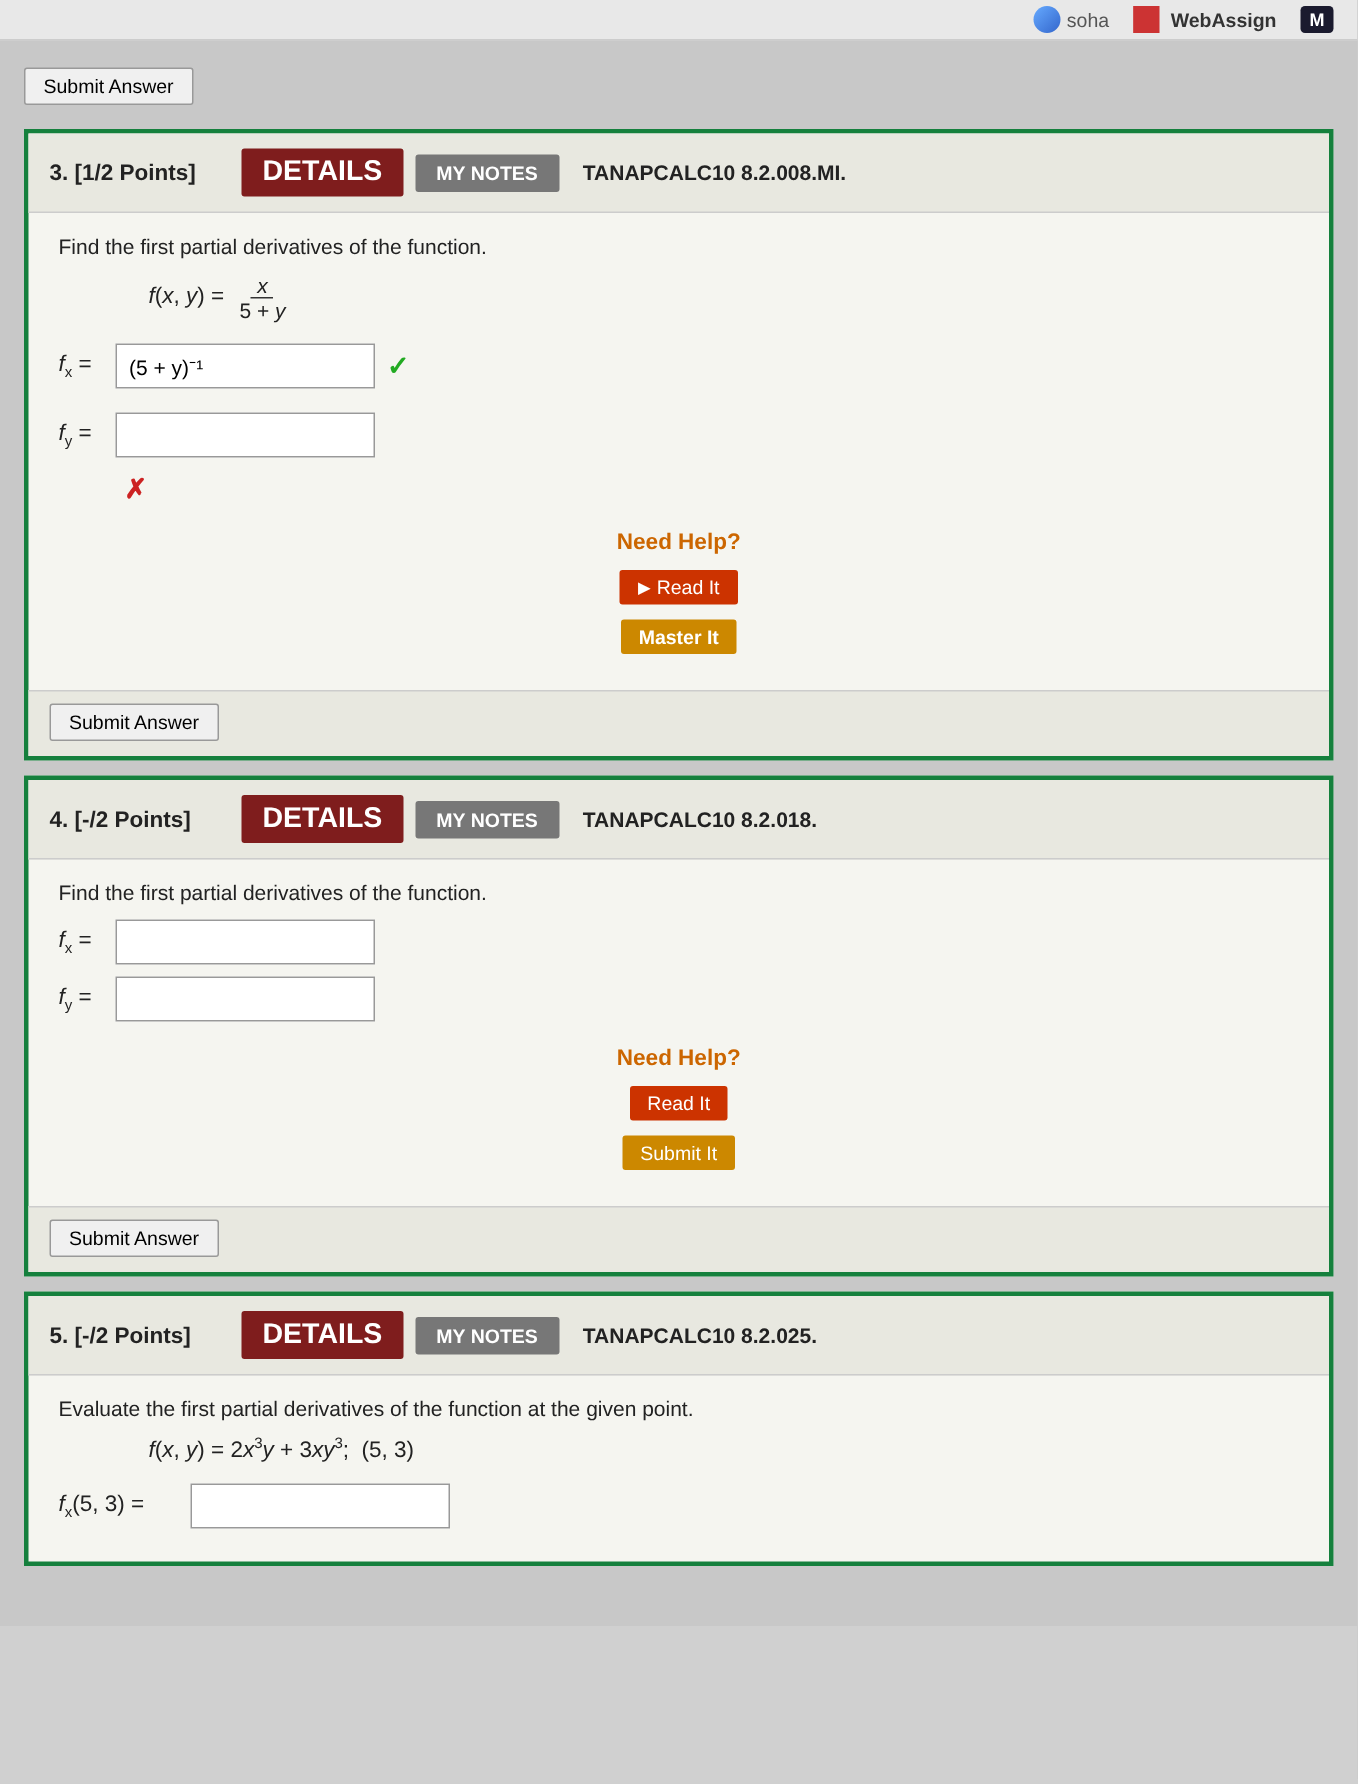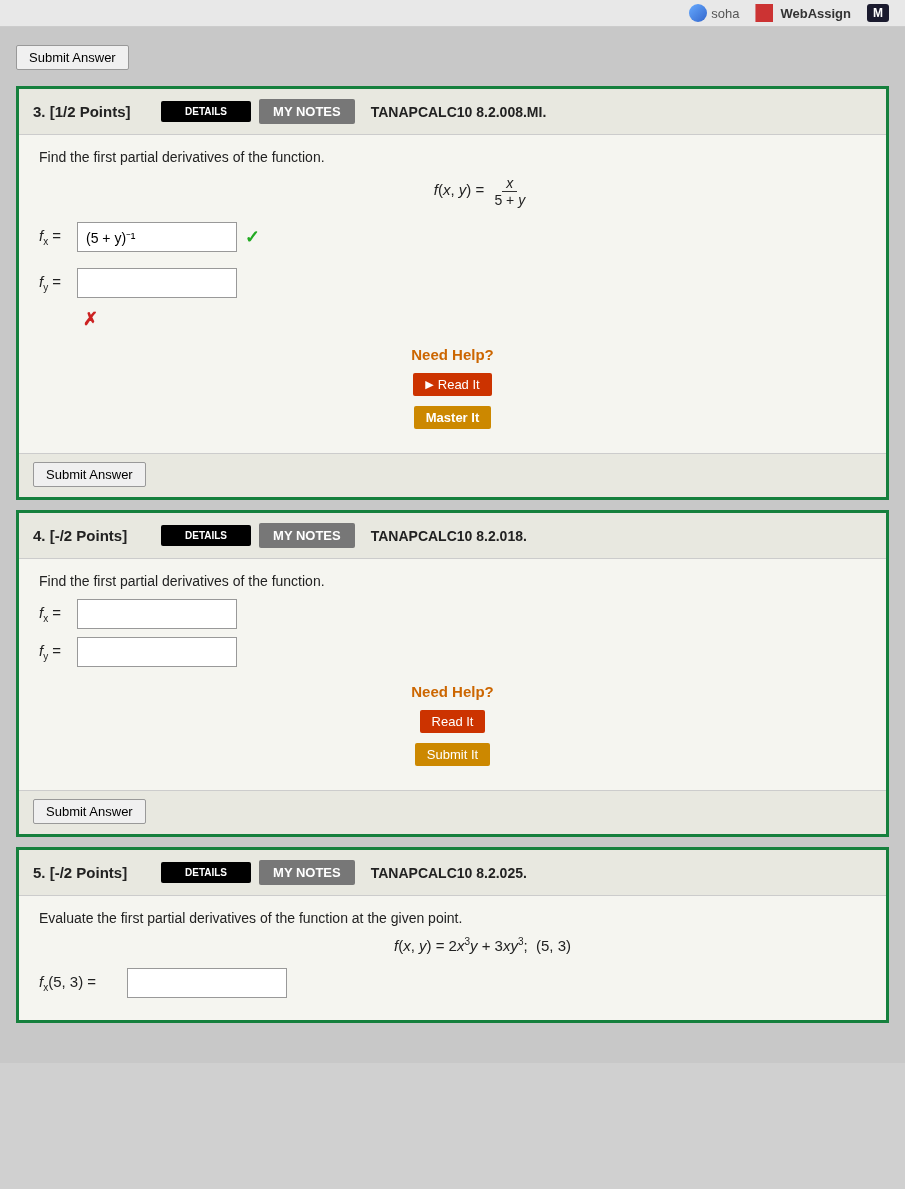--- a/index.html
+++ b/index.html
@@ -80,25 +80,25 @@
     }
 
     .question-number {
       font-weight: bold;
       font-size: 15px;
       color: #222;
       min-width: 120px;
     }
 
     .details-btn {
-      background: #000000;
+      background: #7f1d1d;
       color: white;
       border: none;
-      padding: 5px 24px;
-      font-size: 10px;
+      padding: 5px 14px;
+      font-size: 19px;
       font-weight: bold;
       cursor: pointer;
       border-radius: 2px;
     }
 
     .mynotes-btn {
       background: #777;
       color: white;
       border: none;
       padding: 5px 14px;
@@ -122,21 +122,20 @@
     .instruction-text {
       font-size: 14px;
       margin-bottom: 10px;
       color: #222;
     }
 
     .function-display {
       font-size: 15px;
       margin: 10px 0 14px 60px;
       color: #222;
-      text-align: center;
     }
 
     .fraction {
       display: inline-flex;
       flex-direction: column;
       align-items: center;
       vertical-align: middle;
       margin: 0 2px;
     }
     .fraction .numerator {
@@ -160,21 +159,21 @@
       font-size: 15px;
       min-width: 30px;
       color: #222;
     }
 
     .answer-input {
       border: 1px solid #999;
       background: white;
       padding: 4px 8px;
       font-size: 14px;
-      width: 160px;
+      width: 173px;
       height: 30px;
     }
 
     .answer-input-filled {
       background: white;
     }
 
     .check-mark {
       color: #22aa22;
       font-size: 18px;

